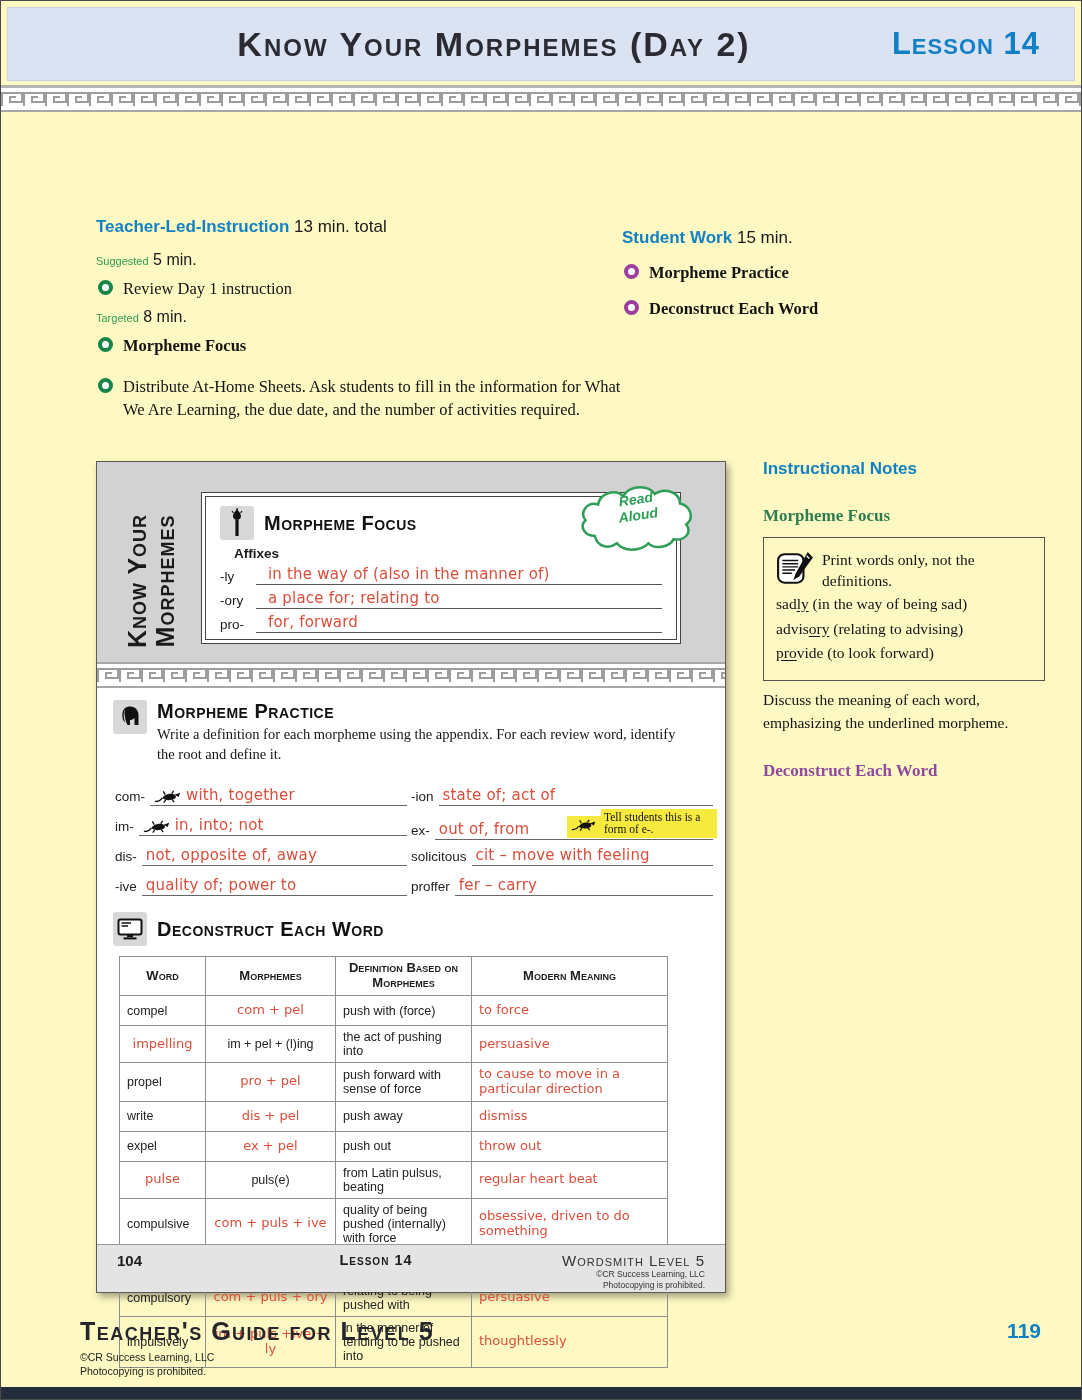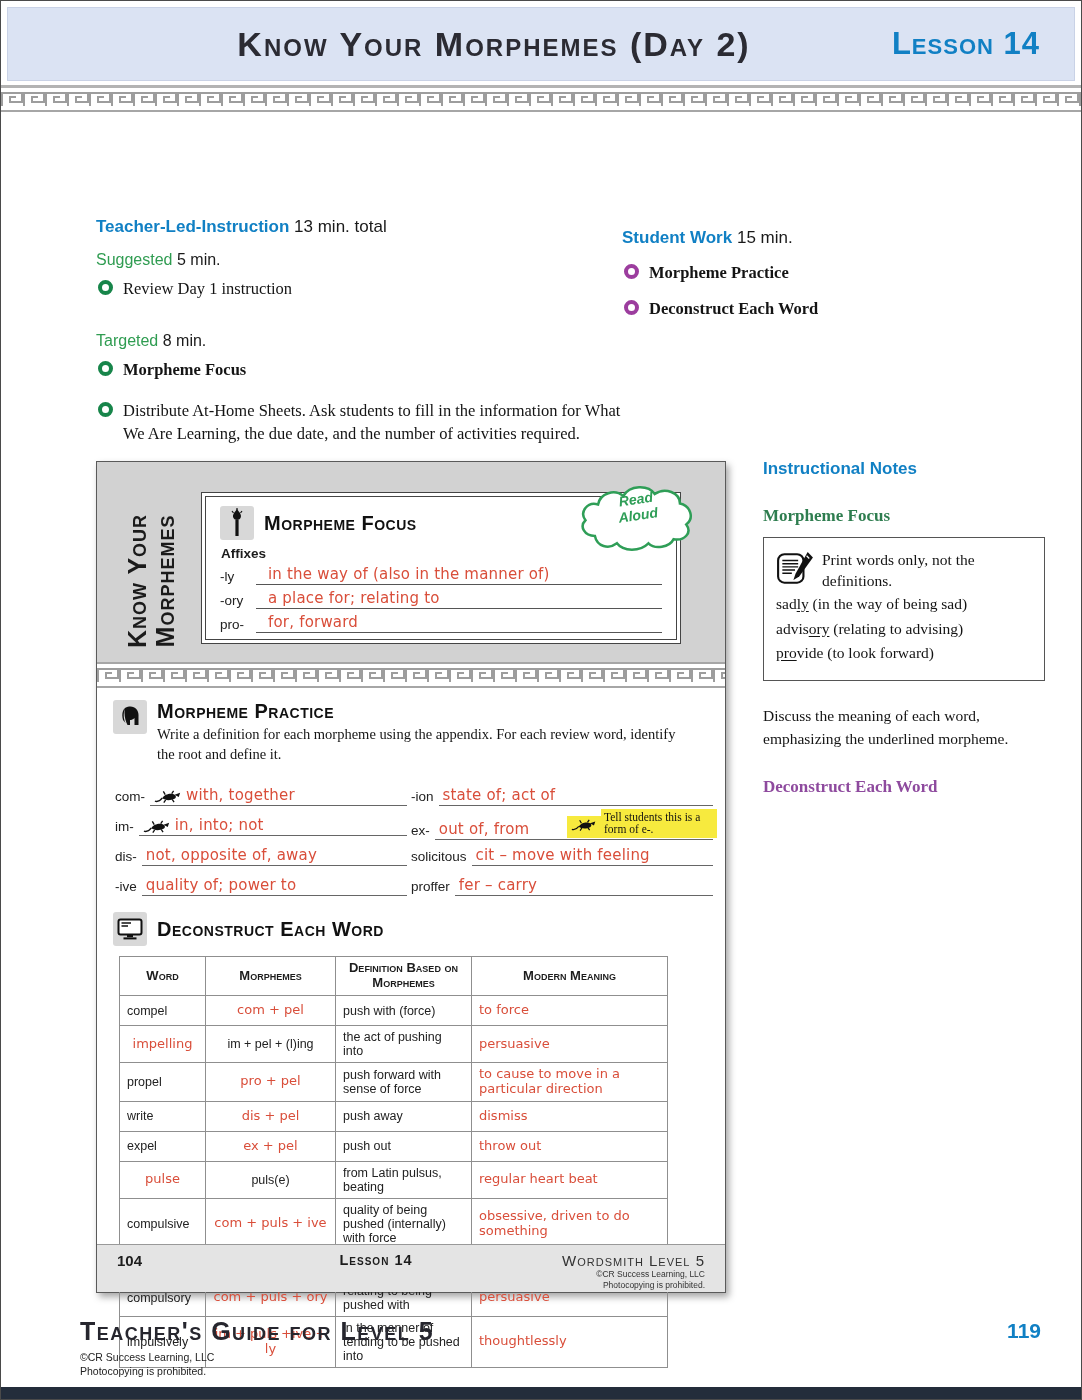--- a/index.html
+++ b/index.html
@@ -1,16 +1,16 @@
 <!DOCTYPE html>
 <html><head>
 <meta charset="utf-8">
 <style>
   html,body{margin:0;padding:0;background:#888;}
-  .page{position:relative;width:1082px;height:1400px;background:#ffffff;
+  .page{position:relative;width:1082px;height:1400px;background:#fef9c3;
         font-family:"Liberation Sans",sans-serif;color:#1c1c1c;overflow:hidden;
         border:1px solid #4a4a4a;box-sizing:border-box;}
   .lith{font-family:"Liberation Sans",sans-serif;font-variant:small-caps;font-weight:bold;}
   .hand{font-family:"DejaVu Sans",sans-serif;color:#d94e3a;font-size:15px;letter-spacing:.2px;}
 
   
   .header-bar{position:absolute;left:6px;top:6px;right:6px;height:72px;background:#dbe3f3;
               border:1px solid #c9d2e6;display:flex;align-items:center;}
   .page-title{flex:1;text-align:center;font-size:34px;letter-spacing:2px;color:#2b2b33;padding-left:170px;}
   .lesson-badge{width:230px;text-align:right;padding-right:34px;font-size:31px;color:#1180c4;letter-spacing:1px;}
@@ -19,41 +19,41 @@
            display:flex;align-items:center;border-top:3px solid #b3b3b3;border-bottom:2px solid #a6a6a6;}
   .meander-top{top:84px;}
   .mtile{flex:0 0 auto;}
 
   
   .purpose-block{position:absolute;left:95px;top:120px;width:650px;}
   .h-blue{color:#1180c4;font-weight:bold;font-size:17px;}
   .purpose-text{font-size:17px;margin-top:7px;color:#1a1a1a;}
   .tli-block{position:absolute;left:95px;top:216px;width:565px;}
   .dur{font-weight:normal;color:#1a1a1a;}
-  .g-label{color:#2f9c51;font-size:16px;}
+  .g-label{color:#2f9c51;font-size:11px;}
   .g-line{margin-top:14px;font-size:16px;color:#1a1a1a;}
   .bullet-row{display:flex;margin-top:8px;align-items:flex-start;}
   .ring{flex:0 0 auto;width:7px;height:7px;border:4.5px solid #17854a;border-radius:50%;background:#fff;margin:3px 10px 0 2px;}
   .ring.purple{border-color:#9c3d9e;}
   .b-text{font-family:"Liberation Serif",serif;font-size:16.5px;line-height:1.4;color:#141414;}
   .sw-block{position:absolute;left:621px;top:216px;width:395px;margin-top:11px;}
   .sw-block .bullet-row{margin-top:13px;}
 
   
   .worksheet{position:absolute;left:95px;top:460px;width:630px;height:832px;background:#fff;
              border:1px solid #5a5a5a;box-shadow:3px 4px 7px rgba(0,0,0,.35);box-sizing:border-box;}
   .ws-gray{position:relative;height:200px;background:#d2d2d2;}
   .side-label{position:absolute;left:-26px;top:88px;width:168px;height:62px;transform:rotate(-90deg);
               font-variant:small-caps;font-weight:bold;font-size:25px;line-height:1.1;letter-spacing:1px;color:#1b1b1b;text-align:center;}
   .focus-panel{position:absolute;left:104px;top:30px;width:478px;height:150px;background:#fff;border:1px solid #444;}
   .focus-inner{position:absolute;inset:3px;border:1px solid #444;padding:9px 14px;box-sizing:border-box;}
   .icon-box{width:34px;height:34px;background:#d8d8d8;border-radius:3px;display:flex;align-items:center;justify-content:center;flex:0 0 auto;}
   .ws-head-row{display:flex;align-items:center;gap:10px;}
   .ws-heading{font-variant:small-caps;font-weight:bold;font-size:20px;letter-spacing:.5px;color:#111;}
-  .affixes{font-weight:bold;font-size:13.5px;margin:6px 0 0 1px;}
+  .affixes{font-weight:bold;font-size:13.5px;margin:6px 0 0 14px;}
   .fx-row{display:flex;align-items:flex-end;height:24px;}
   .fx-label{width:36px;font-size:13.5px;color:#222;padding-bottom:1px;}
   .fx-ans{flex:1;border-bottom:1.5px solid #555;padding:0 0 1px 12px;}
   .cloud-wrap{position:absolute;right:-22px;top:-16px;width:126px;height:76px;}
   .cloud-text{position:absolute;left:0;top:14px;width:100%;text-align:center;color:#2f9e57;
               font-weight:bold;font-style:italic;font-size:14px;line-height:1.15;transform:rotate(-8deg);}
 
   .meander-ws{position:relative;height:22px;background:#fff;overflow:hidden;display:flex;align-items:center;
               border-top:2px solid #a6a6a6;border-bottom:2px solid #a6a6a6;}
 
@@ -89,21 +89,21 @@
   .wsf-tiny{font-size:8.5px;color:#333;line-height:1.25;}
 
   
   .sidebar{position:absolute;left:762px;top:458px;width:282px;}
   .sb-focus-h{color:#2e7d4f;font-weight:bold;font-family:"Liberation Serif",serif;font-size:17px;margin-top:27px;}
   .sb-box{border:1px solid #555;margin-top:11px;padding:12px 12px 14px 12px;
           font-family:"Liberation Serif",serif;font-size:15.5px;line-height:1.6;color:#141414;}
   .sb-lead{display:flex;gap:8px;align-items:flex-start;}
   .sb-lead-text{line-height:1.35;}
   .ul{text-decoration:underline;text-underline-offset:2px;}
-  .sb-par{font-family:"Liberation Serif",serif;font-size:15.5px;line-height:1.5;color:#141414;margin-top:23px;}
+  .sb-par{font-family:"Liberation Serif",serif;font-size:15.5px;line-height:1.5;color:#141414;margin-top:7px;}
   .sb-purple-h{color:#8e4a9e;font-weight:bold;font-family:"Liberation Serif",serif;font-size:17px;margin-top:26px;}
   .sb-par.tight{margin-top:3px;}
 
   
   .page-footer{position:absolute;left:79px;right:40px;top:1316px;}
   .pf-title{font-variant:small-caps;font-weight:bold;font-size:25px;letter-spacing:1.5px;color:#26262e;}
   .pf-tiny{font-size:10.5px;color:#222;line-height:1.35;margin-top:4px;}
   .pf-page{position:absolute;right:0;top:2px;color:#1180c4;font-weight:bold;font-size:21px;}
   .bottom-bar{position:absolute;left:0;right:0;bottom:0;height:12px;background:#232d3b;}
 </style>
@@ -276,21 +276,21 @@
       <span class="dur">13 min. total</span>
     </div>
     <div class="g-line">
       <span class="g-label">Suggested</span>
       <span>5 min.</span>
     </div>
     <div class="bullet-row">
       <span class="ring"></span>
       <span class="b-text">Review Day 1 instruction</span>
     </div>
-    <div class="g-line" style="margin-top:32px;">
+    <div class="g-line" style="margin-top:8px;">
       <span class="g-label">Targeted</span>
       <span>8 min.</span>
     </div>
     <div class="bullet-row">
       <span class="ring"></span>
       <span class="b-text" style="font-weight:bold;">Morpheme Focus</span>
     </div>
     <div class="bullet-row" style="margin-top:18px;">
       <span class="ring"></span>
       <span class="b-text" style="width:500px;">Distribute At-Home Sheets. Ask students to fill in the information for What We Are Learning, the due date, and the number of activities required.</span>

